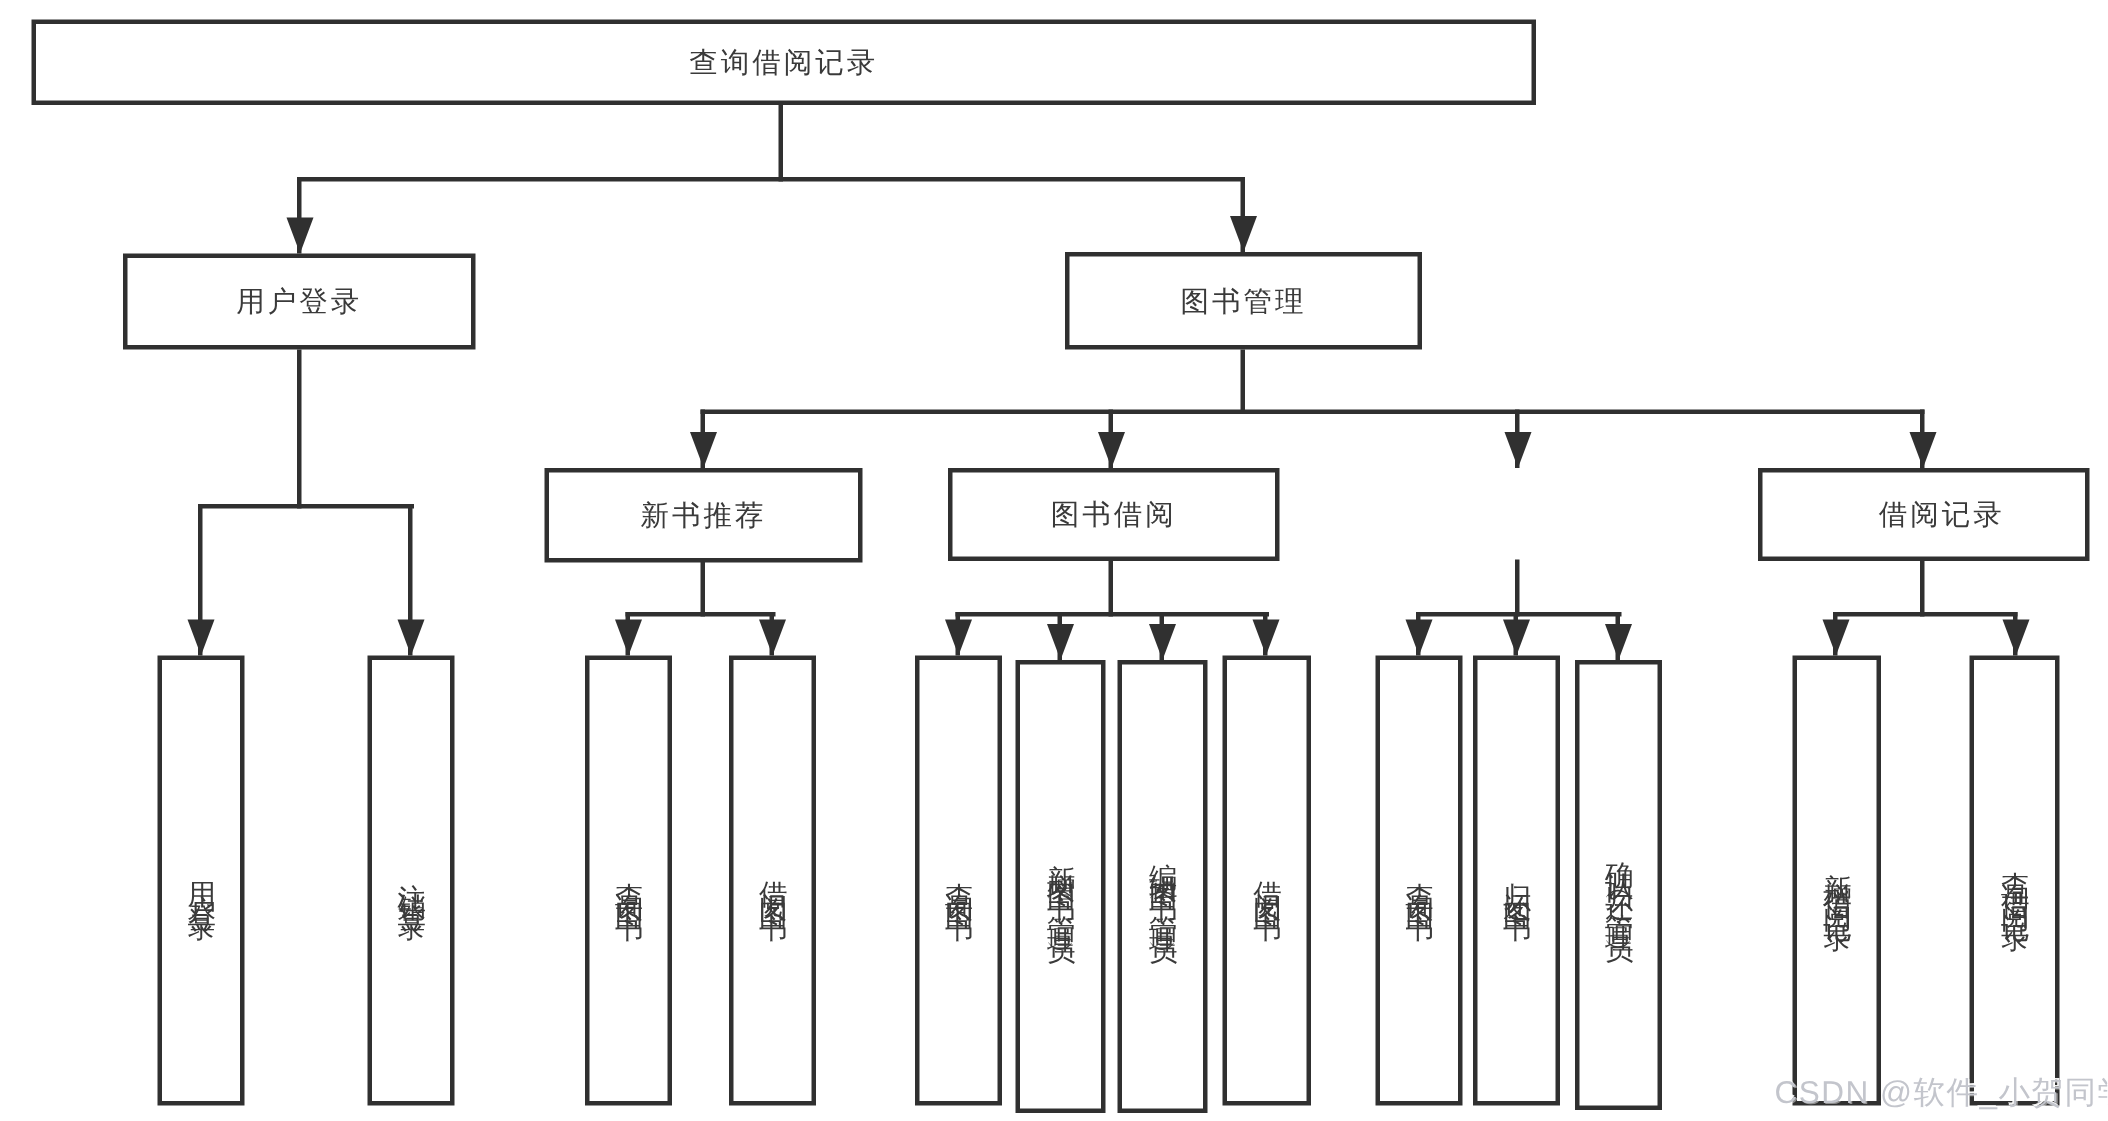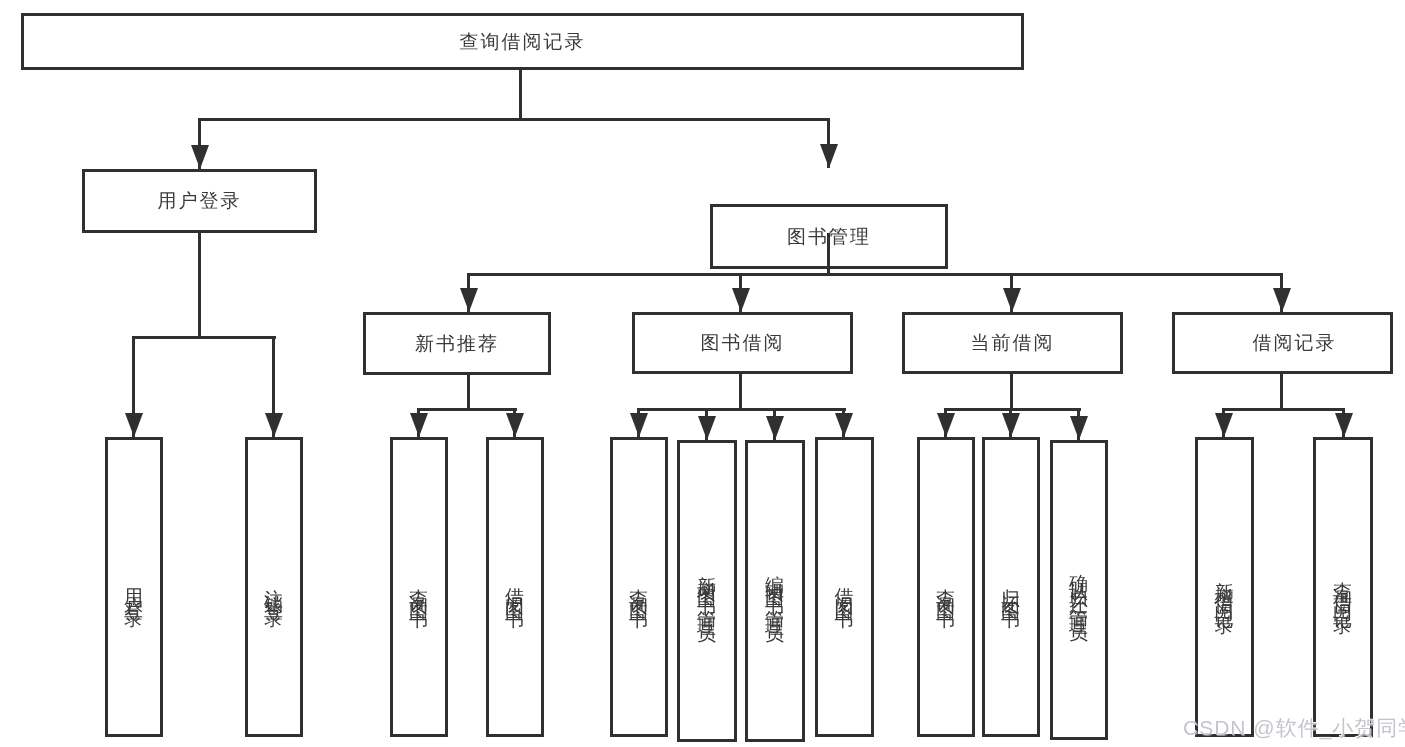--- a/index.html
+++ b/index.html
@@ -41,25 +41,24 @@
   }
 </style>
 </head>
 <body>
 
 <div class="canvas">
 
   <div class="node" style="left:21px;top:13px;width:1003px;height:57px;">查询借阅记录</div>
 
   <div class="node" style="left:82px;top:169px;width:235px;height:64px;">用户登录</div>
-  <div class="node" style="left:710px;top:168px;width:238px;height:65px;margin-top:36px;">图书管理</div>
+  <div class="node" style="left:710px;top:168px;width:238px;height:65px;">图书管理</div>
 
-  <div class="node" style="left:363px;top:312px;width:188px;height:63px;">新书推荐</div>
+  <div class="node" style="left:363px;top:312px;width:212px;height:63px;">新书推荐</div>
   <div class="node" style="left:632px;top:312px;width:221px;height:62px;">图书借阅</div>
-  <div class="node" style="left:902px;top:312px;width:221px;height:62px;">当前借阅</div>
   <div class="node" style="left:1172px;top:312px;width:221px;height:62px;padding-left:24px;">借阅记录</div>
 
   <div class="leaf" style="left:105px;top:437px;width:58px;height:300px;">
       <span>用户登录</span>
     </div>
   <div class="leaf" style="left:245px;top:437px;width:58px;height:300px;">
       <span>注销登录</span>
     </div>
 
   <div class="leaf" style="left:390px;top:437px;width:58px;height:300px;">

